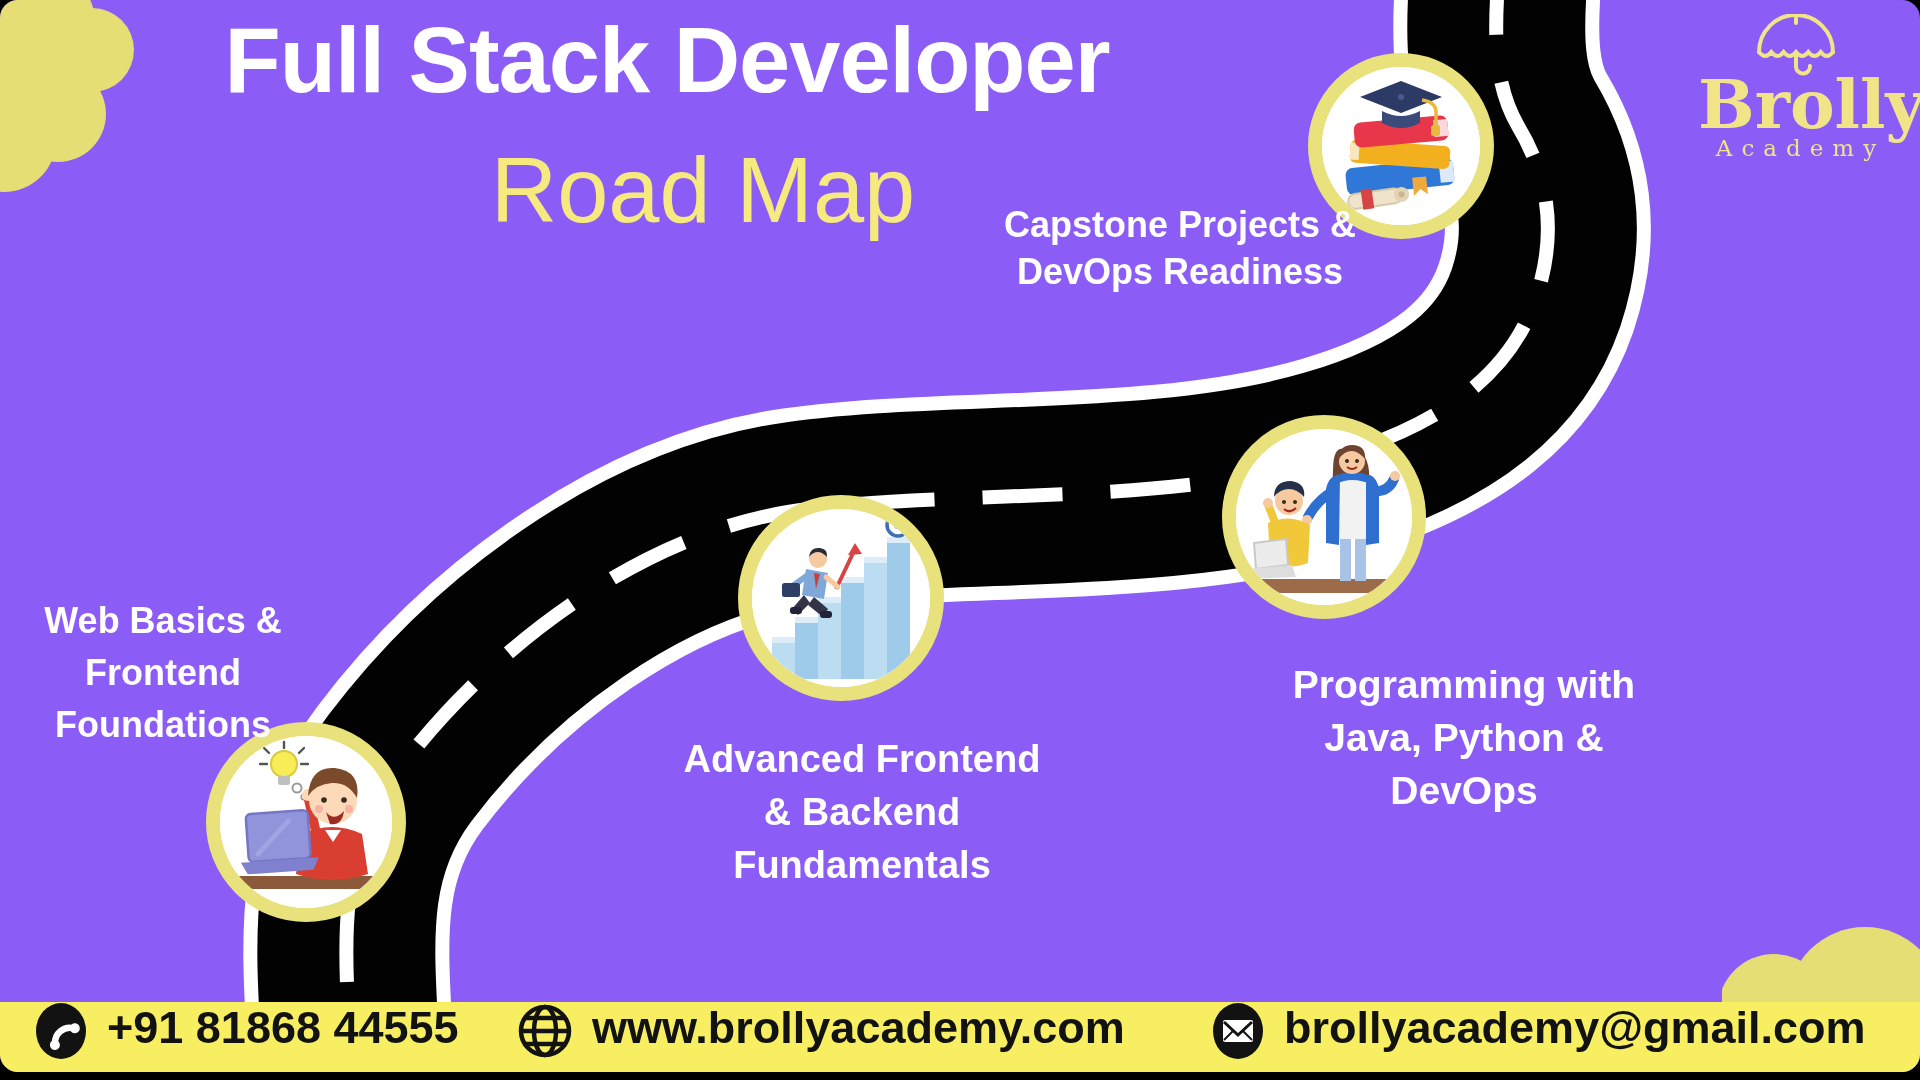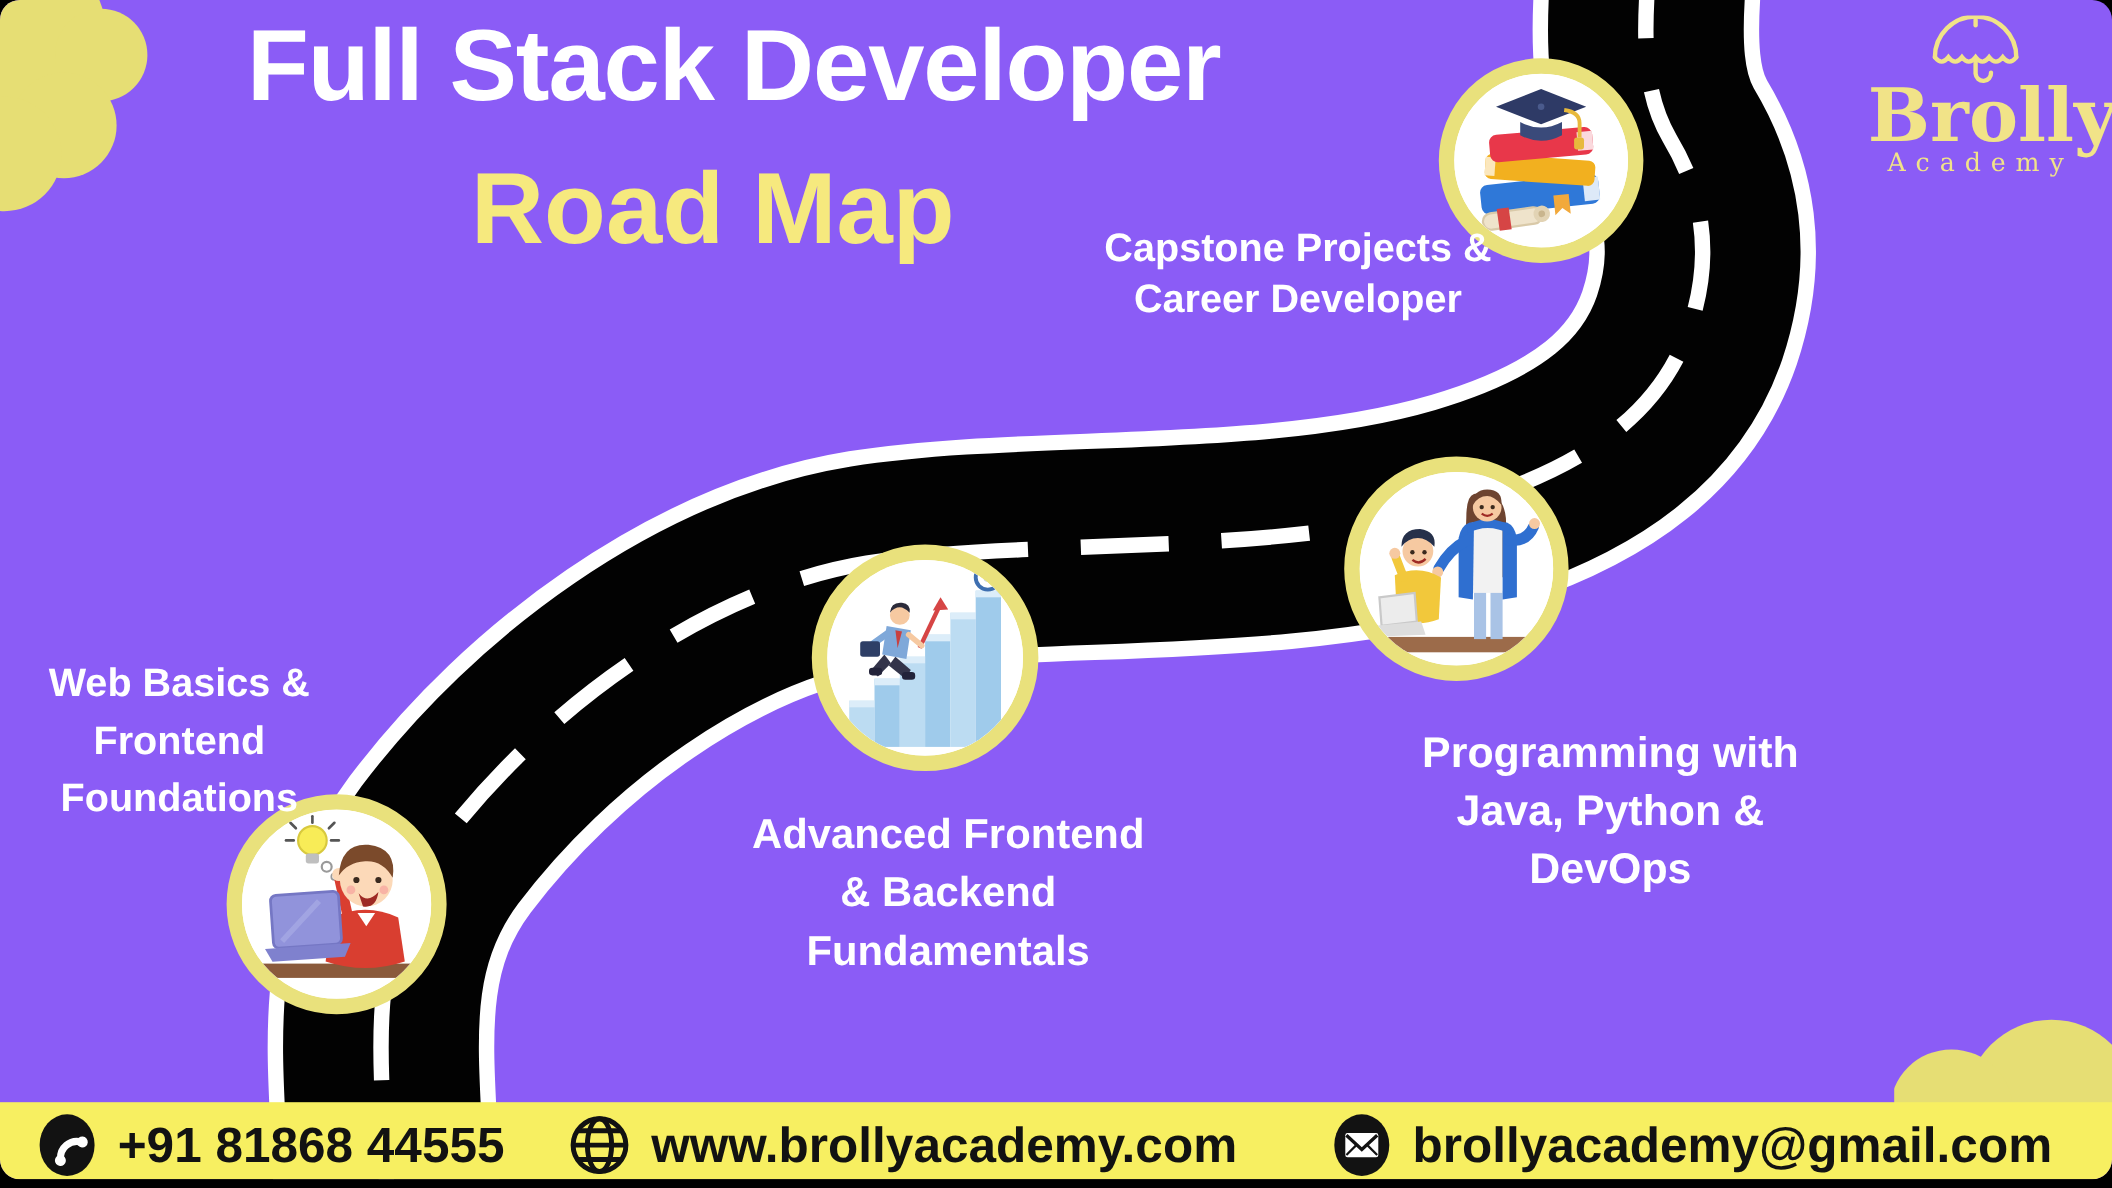--- a/index.html
+++ b/index.html
@@ -10,22 +10,22 @@
   
   #road-svg{position:absolute;left:0;top:0;z-index:1;}
 
   
   #blob-tl{position:absolute;left:0;top:0;z-index:2;}
   #blob-br{position:absolute;left:1722px;top:908px;z-index:2;}
 
   
   #page-title{position:absolute;left:667px;top:8px;transform:translateX(-50%);
       font-size:92px;font-weight:800;color:#fff;white-space:nowrap;z-index:5;letter-spacing:-1px;}
-  #page-subtitle{position:absolute;left:648px;top:138px;transform:translateX(-50%);
-      font-size:92px;font-weight:700;color:#F6E97E;white-space:nowrap;z-index:5;}
+  #page-subtitle{position:absolute;left:703px;top:138px;transform:translateX(-50%);
+      font-size:92px;font-weight:400;color:#F6E97E;white-space:nowrap;z-index:5;}
 
   
   #brand{position:absolute;left:1698px;top:14px;width:196px;text-align:center;z-index:5;color:#F1E388;}
   #brand .umb{margin:0 auto;}
   #brand-name{font-family:"DejaVu Serif","Liberation Serif",serif;font-weight:bold;
       font-size:67px;line-height:54px;}
   #brand-subname{font-family:"DejaVu Serif","Liberation Serif",serif;font-size:23px;
       letter-spacing:9px;margin-top:3px;text-indent:9px;}
 
   
@@ -40,21 +40,21 @@
   
   .ms-label{position:absolute;transform:translateX(-50%);text-align:center;color:#fff;
       font-weight:800;z-index:6;white-space:nowrap;}
   #label-web {left:163px; top:595px;font-size:36px;line-height:52px;}
   #label-adv {left:862px; top:733px;font-size:38px;line-height:53px;}
   #label-prog{left:1464px;top:658px;font-size:39px;line-height:53px;}
   #label-cap {left:1180px;top:156px;font-size:36px;line-height:47px;margin-top:45px;}
 
   
   #footer{position:absolute;left:0;top:1002px;width:1920px;height:78px;background:#F7EF61;z-index:7;}
-  .contact{position:absolute;top:0;height:78px;display:flex;align-items:center;gap:18px;
+  .contact{position:absolute;top:0;height:78px;display:flex;align-items:flex-start;gap:18px;
       color:#121212;font-weight:800;font-size:45px;white-space:nowrap;}
   #contact-phone{left:33px;}
   #contact-web{left:516px;}
   #contact-email{left:1210px;}
 </style>
 </head>
 <body>
 
 <div id="canvas">
 
@@ -270,21 +270,21 @@
     <div>&amp; Backend</div>
     <div>Fundamentals</div>
   </div>
   <div class="ms-label" id="label-prog">
     <div>Programming with</div>
     <div>Java, Python &amp;</div>
     <div>DevOps</div>
   </div>
   <div class="ms-label" id="label-cap">
     <div>Capstone Projects &amp;</div>
-    <div>Career Developer</div>
+    <div>DevOps Readiness</div>
   </div>
 
   <div id="footer">
     <div class="contact" id="contact-phone">
       <svg width="56" height="58" viewBox="0 0 56 58">
         <ellipse cx="28" cy="29" rx="25" ry="28" fill="#121212"></ellipse>
         <g transform="translate(28,30) rotate(-40)">
           <path d="M-12 5 A 15 15 0 0 1 12 5" stroke="#fff" stroke-width="6.5" fill="none" stroke-linecap="round"></path>
           <circle cx="-13" cy="6" r="5" fill="#fff"></circle>
           <circle cx="13" cy="6" r="5" fill="#fff"></circle>

